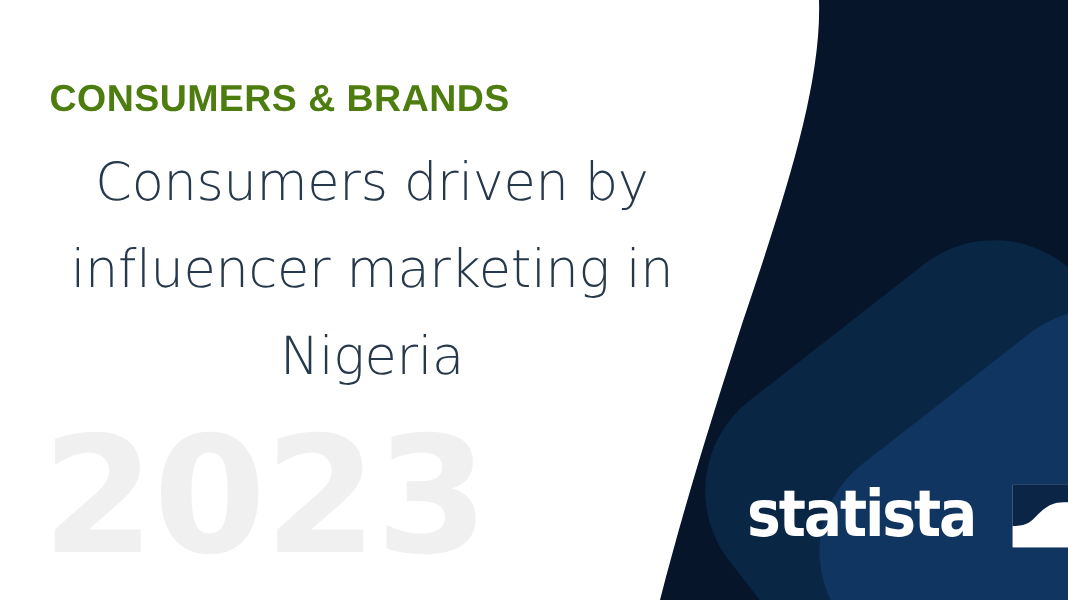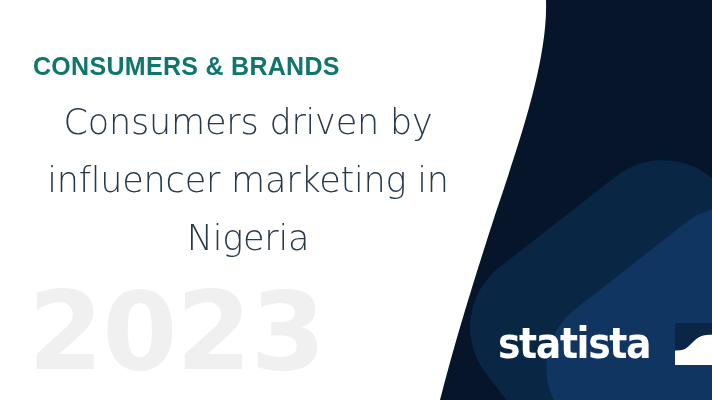--- a/index.html
+++ b/index.html
@@ -56,21 +56,21 @@
     top: 52px;
     z-index: 3;
     width: 430px;
   }
 
   #kicker {
     font-family: "Liberation Sans", sans-serif;
     font-weight: 700;
     font-size: 25px;
     letter-spacing: 0.3px;
-    color: #0f766e;
+    color: #4d7c0f;
     line-height: 1.15;
     margin: 0 0 12px 0;
     white-space: nowrap;
   }
 
   #headline {
     font-family: "DejaVu Sans", sans-serif;
     font-weight: 300;
     font-size: 35px;
     line-height: 58px;

